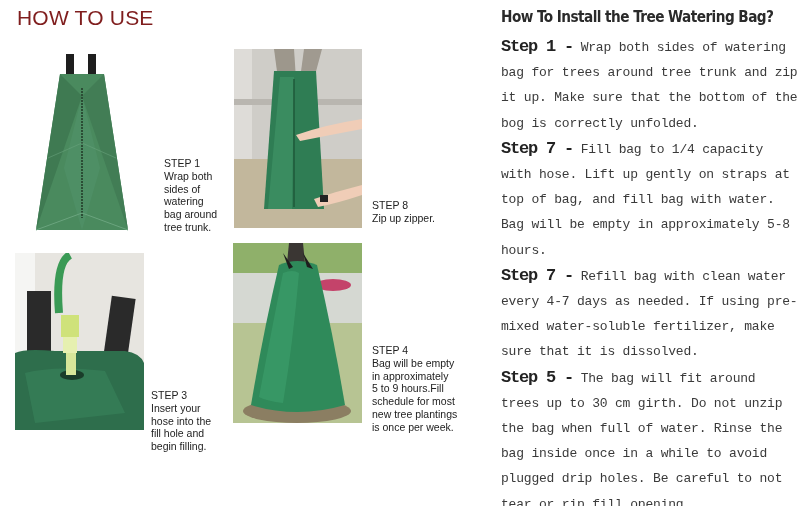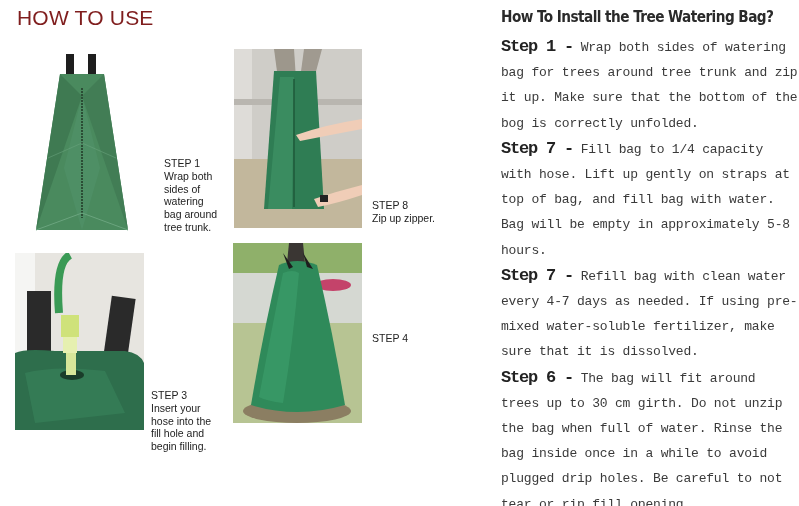--- a/index.html
+++ b/index.html
@@ -126,35 +126,41 @@
     <ellipse cx="100" cy="42" rx="18" ry="6" fill="#c4436a"></ellipse>
     <rect x="0" y="80" width="129" height="100" fill="#b7c493"></rect>
     <ellipse cx="64" cy="168" rx="54" ry="12" fill="#8b7e62"></ellipse>
     <polygon points="56,0 70,0 72,20 54,20" fill="#3a3633"></polygon>
     <path d="M46,22 Q64,14 84,22 Q100,90 112,162 Q64,176 18,162 Q30,90 46,22 Z" fill="#2f8a5a"></path>
     <path d="M50,30 Q60,26 66,30 Q60,100 50,160 Q34,158 26,154 Q38,90 50,30 Z" fill="#3ea06c" opacity="0.6"></path>
     <polygon points="50,10 56,26 60,24" fill="#1e1e1e"></polygon>
     <polygon points="70,10 74,24 80,26" fill="#1e1e1e"></polygon>
   </svg>
 </div>
-<div class="caption" style="left:372px; top:332px;">
+<div class="caption" style="left:372px; top:344px;">
   <span class="step-head">STEP 4</span>
+  <span class="step-body">Bag will be empty
+in approximately
+5 to 9 hours.Fill
+schedule for most
+new tree plantings
+is once per week.</span>
 </div>
 
 <div class="right">
   <div class="right-title">How To Install the Tree Watering Bag?</div>
   <p id="rp1" class="step-para">
     <span class="lbl">Step 1 -</span>
     <span>Wrap both sides of watering bag for trees around tree trunk and zip it up. Make sure that the bottom of the bog is correctly unfolded.</span>
   </p>
   <p class="step-para">
     <span class="lbl">Step 7 -</span>
     <span>Fill bag to 1/4 capacity with hose. Lift up gently on straps at top of bag, and fill bag with water. Bag will be empty in approximately 5-8 hours.</span>
   </p>
   <p class="step-para">
     <span class="lbl">Step 7 -</span>
     <span>Refill bag with clean water every 4-7 days as needed. If using pre-mixed water-soluble fertilizer, make sure that it is dissolved.</span>
   </p>
   <p class="step-para">
-    <span class="lbl">Step 6 -</span>
+    <span class="lbl">Step 5 -</span>
     <span>The bag will fit around trees up to 30 cm girth. Do not unzip the bag when full of water. Rinse the bag inside once in a while to avoid plugged drip holes. Be careful to not tear or rip fill opening.</span>
   </p>
 </div>
 
 </body></html>

